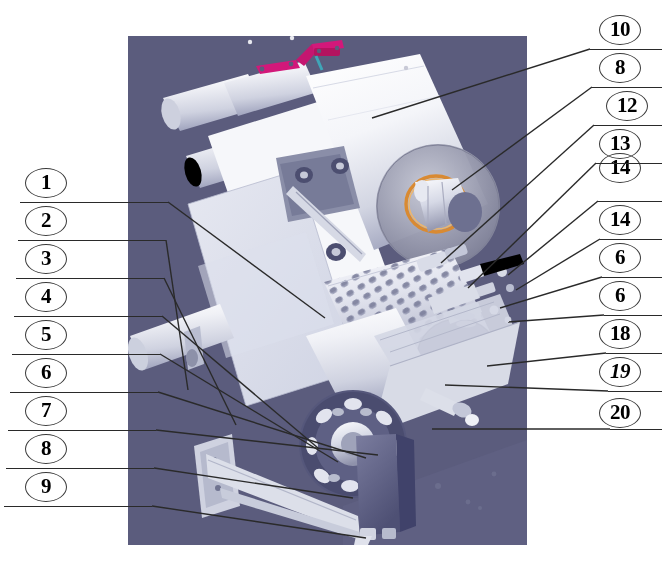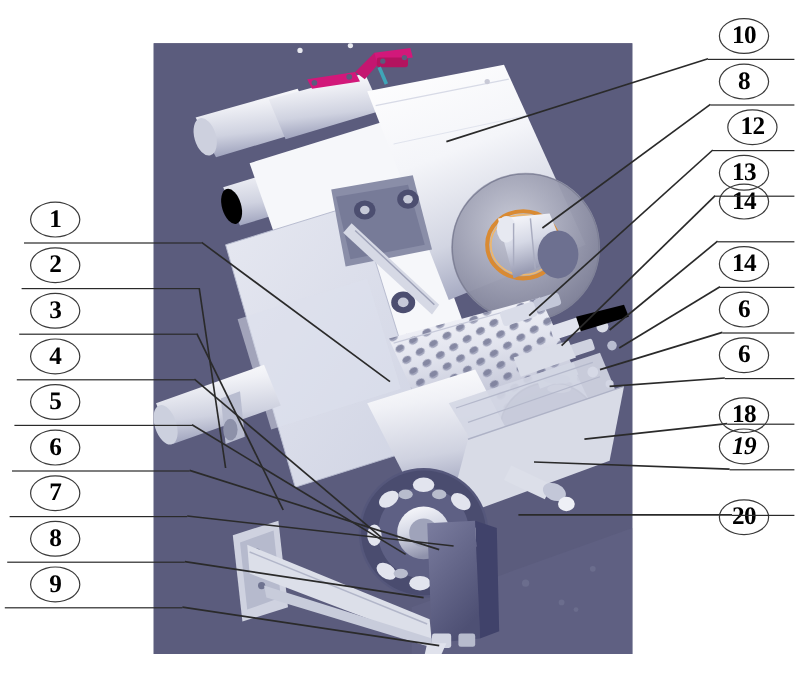--- a/index.html
+++ b/index.html
@@ -397,29 +397,29 @@
         <div class="num">14</div>
       </div>
       <div class="callout" style="left: 599px; top: 243px;">
         <div class="bubble"></div>
         <div class="num">6</div>
       </div>
       <div class="callout" style="left: 599px; top: 281px;">
         <div class="bubble"></div>
         <div class="num">6</div>
       </div>
-      <div class="callout" style="left: 599px; top: 319px; margin-top: 12px;">
+      <div class="callout" style="left: 599px; top: 319px;">
         <div class="bubble"></div>
         <div class="num">18</div>
       </div>
       <div class="callout" style="left: 599px; top: 357px; font-style: italic;">
         <div class="bubble"></div>
         <div class="num">19</div>
       </div>
-      <div class="callout" style="left: 599px; top: 416px;">
+      <div class="callout" style="left: 599px; top: 398px;">
         <div class="bubble"></div>
         <div class="num">20</div>
       </div>
     </div>
 
 <div class="rule" style="left: 20px; top: 202px; width: 148px; border-top-color: rgb(42, 42, 42);"></div>
     <div class="rule" style="left: 18px; top: 240px; width: 148px; border-top-color: rgb(42, 42, 42);"></div>
     <div class="rule" style="left: 16px; top: 278px; width: 148px; border-top-color: rgb(42, 42, 42);"></div>
     <div class="rule" style="left: 14px; top: 316px; width: 148px; border-top-color: rgb(42, 42, 42);"></div>
     <div class="rule" style="left: 12px; top: 354px; width: 148px; border-top-color: rgb(42, 42, 42);"></div>

